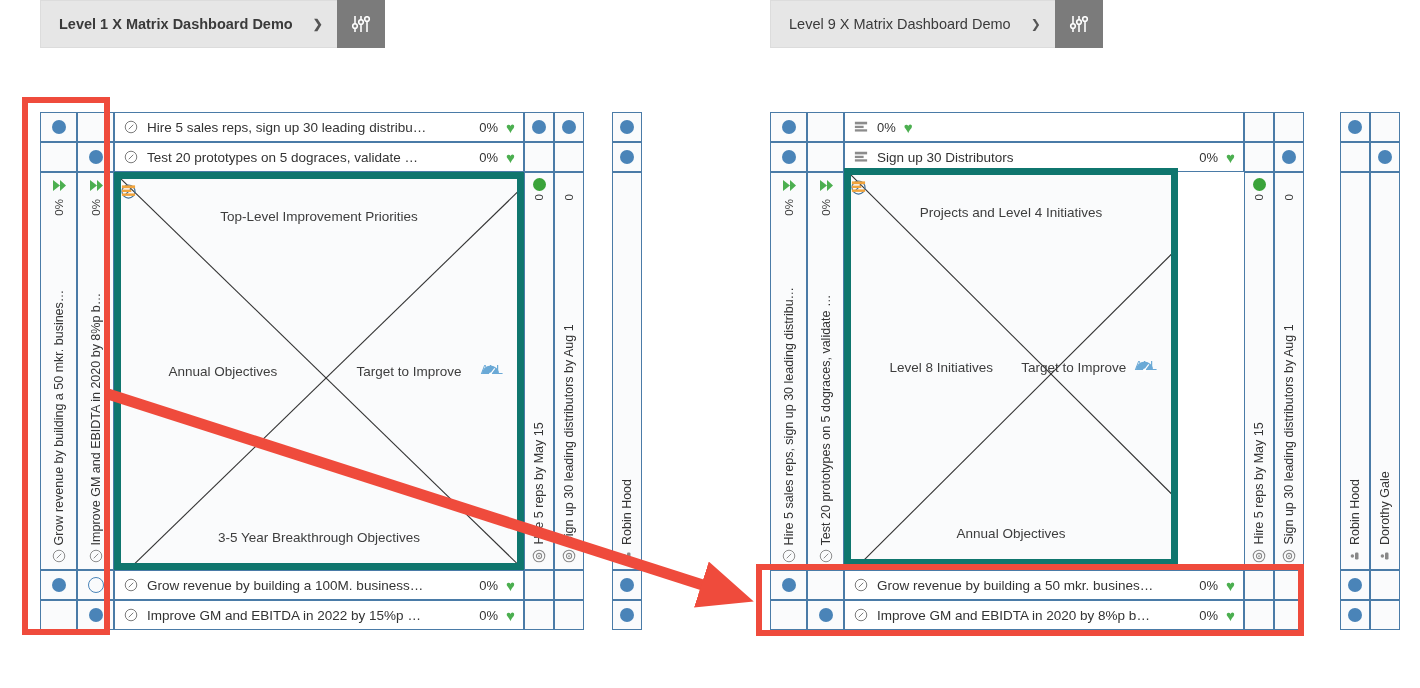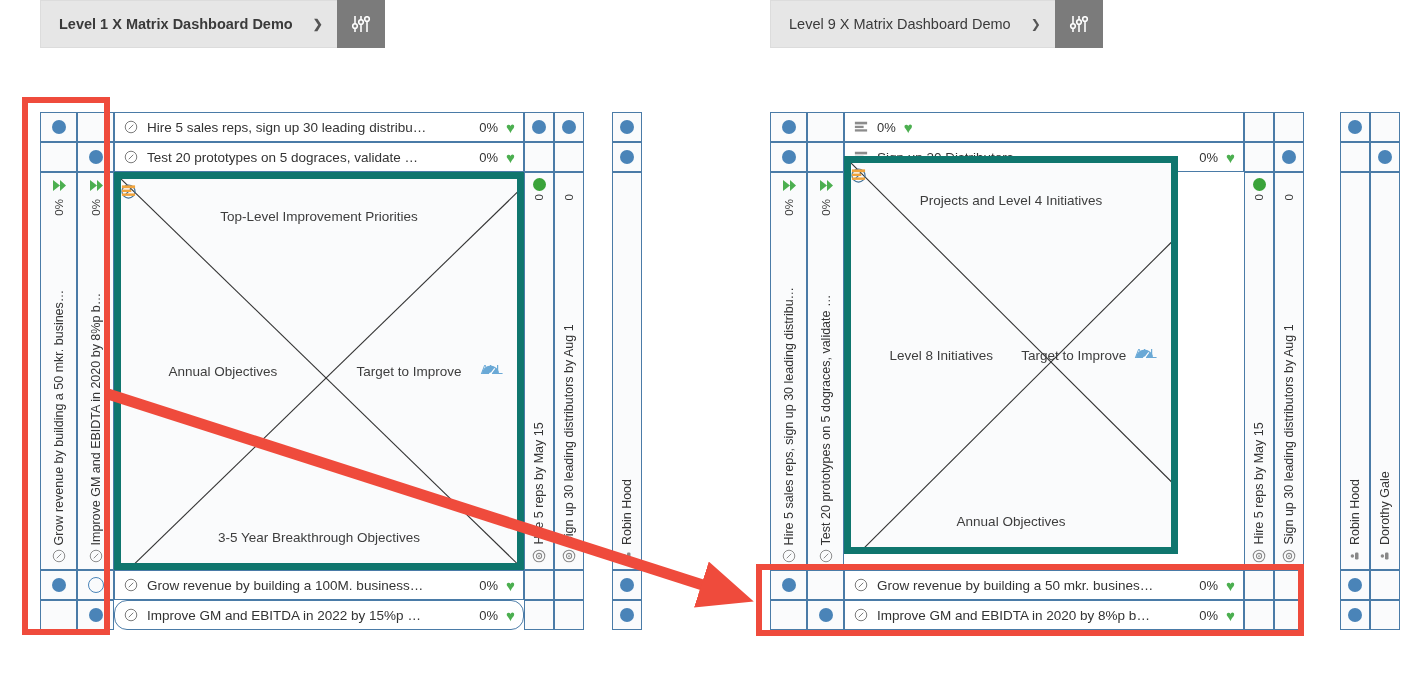--- a/index.html
+++ b/index.html
@@ -298,21 +298,21 @@
     <span class="ico">
       <svg width="14" height="14" viewBox="0 0 16 16">
           <circle cx="8" cy="8" r="6.6" fill="none" stroke="#777" stroke-width="1.1"></circle>
           <line x1="5.4" y1="10.6" x2="10.6" y2="5.4" stroke="#777" stroke-width="1.1"></line>
         </svg>
     </span>
     <span class="txt">Grow revenue by building a 100M. business…</span>
     <span class="pct">0%</span>
     <span class="heart">♥</span>
   </div>
-  <div class="itemrow" style="left:74px;top:488px;width:410px;height:30px;border-radius:13px;">
+  <div class="itemrow" style="left:74px;top:488px;width:410px;height:30px;">
     <span class="ico">
       <svg width="14" height="14" viewBox="0 0 16 16">
           <circle cx="8" cy="8" r="6.6" fill="none" stroke="#777" stroke-width="1.1"></circle>
           <line x1="5.4" y1="10.6" x2="10.6" y2="5.4" stroke="#777" stroke-width="1.1"></line>
         </svg>
     </span>
     <span class="txt">Improve GM and EBITDA in 2022 by 15%p …</span>
     <span class="pct">0%</span>
     <span class="heart">♥</span>
   </div>
@@ -430,21 +430,21 @@
     </div>
     <span class="vlabel">Test 20 prototypes on 5 dograces, validate …</span>
     <span class="vbot">
       <svg width="14" height="14" viewBox="0 0 16 16">
           <circle cx="8" cy="8" r="6.6" fill="none" stroke="#888" stroke-width="1.1"></circle>
           <line x1="5.4" y1="10.6" x2="10.6" y2="5.4" stroke="#888" stroke-width="1.1"></line>
         </svg>
     </span>
   </div>
 
-  <div class="xarea" style="left:74px;top:44px;width:334px;height:398px;text-decoration:underline;">
+  <div class="xarea" style="left:74px;top:56px;width:334px;height:398px;text-decoration:underline;">
     <svg width="400" height="398">
       <line x1="0" y1="0" x2="400" y2="398" stroke="#333" stroke-width="1.1"></line>
       <line x1="400" y1="0" x2="0" y2="398" stroke="#333" stroke-width="1.1"></line>
     </svg>
     <div class="x-icons">
       <span>
         <svg width="15" height="15" viewBox="0 0 16 16">
             <circle cx="8" cy="8" r="7" fill="none" stroke="#3d6e96" stroke-width="1.2"></circle>
             <line x1="5.2" y1="10.8" x2="10.8" y2="5.2" stroke="#3d6e96" stroke-width="1.3"></line>
           </svg>

